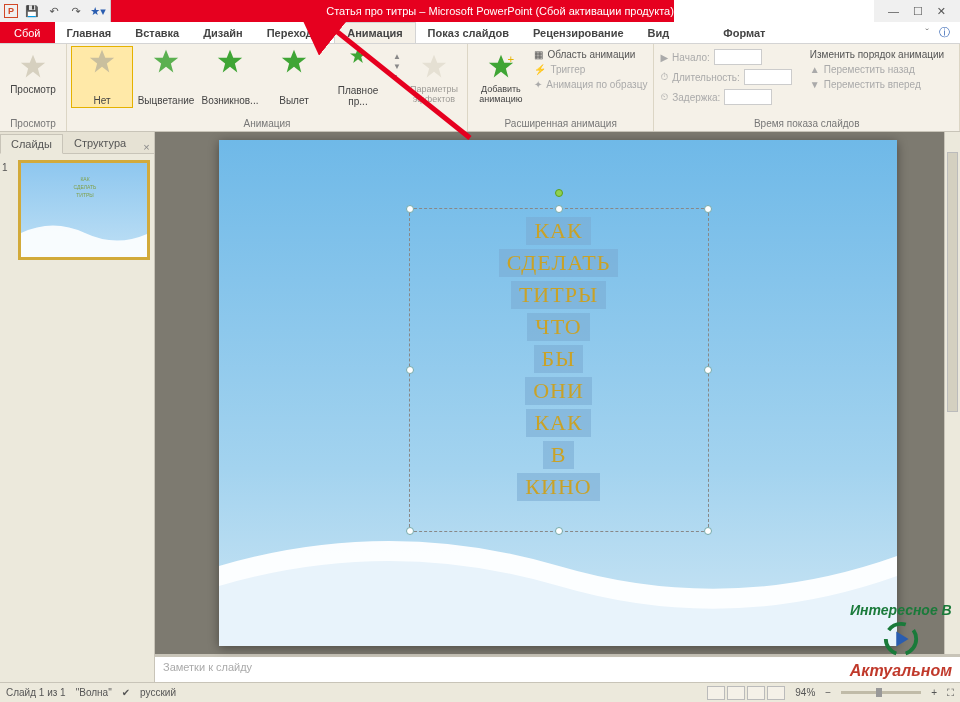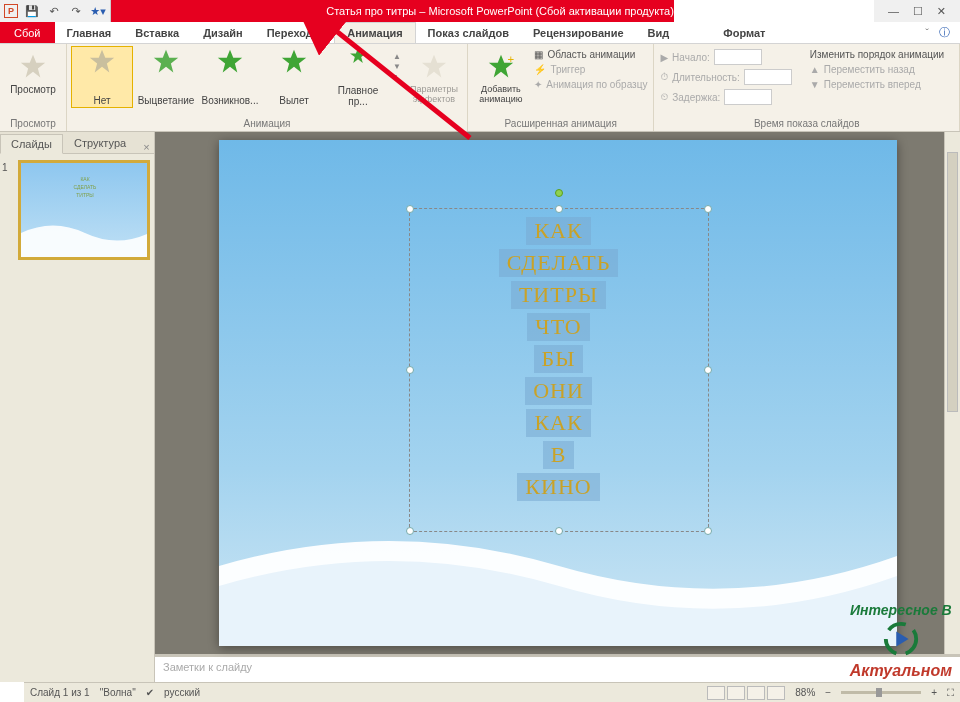--- a/index.html
+++ b/index.html
@@ -56,21 +56,21 @@
 .textbox-sel { position: absolute; left: 190px; top: 68px; width: 300px; border: 1px dashed #888; }
 .handle { position: absolute; width: 8px; height: 8px; background: #fff; border: 1px solid #7aa; border-radius: 50%; }
 .rot-handle { position: absolute; left: 50%; top: -20px; width: 8px; height: 8px; background: #8fd14f; border: 1px solid #5a9e1f; border-radius: 50%; transform: translateX(-50%); }
 .tb-lines { display: flex; flex-direction: column; align-items: center; gap: 4px; padding: 8px 4px 30px 4px; }
 .tb-word { background: rgba(120,170,210,0.55); padding: 1px 8px; font-size: 22px; font-weight: 500; color: #c9a227; letter-spacing: 1px; font-family: Georgia, serif; }
 
 
 .notes-pane { height: 28px; background: #fff; border-top: 3px solid #c8c4b8; padding: 4px 8px; color: #aaa; font-size: 11px; }
 
 
-.statusbar { height: 20px; background: #ece9dc; border-top: 1px solid #c8c4b8; display: flex; align-items: center; font-size: 10px; color: #555; padding: 0 6px; gap: 10px; margin-left: 24px; }
+.statusbar { height: 20px; background: #ece9dc; border-top: 1px solid #c8c4b8; display: flex; align-items: center; font-size: 10px; color: #555; padding: 0 6px; gap: 10px; }
 .statusbar .spacer { flex: 1; }
 .view-btns { display: flex; gap: 2px; }
 .view-btn { width: 18px; height: 14px; border: 1px solid #bbb; background: #f5f1e8; }
 .zoom-slider { width: 80px; height: 3px; background: #c0bba8; position: relative; }
 .zoom-slider::after { content: ""; position: absolute; left: 44%; top: -3px; width: 6px; height: 9px; background: #999; }
 
 
 .red-arrow { position: absolute; top: 18px; left: 120px; pointer-events: none; z-index: 50; }
 
 
@@ -318,21 +318,21 @@
   <span>"Волна"</span>
   <span>✔</span>
   <span>русский</span>
   <div class="spacer"></div>
   <div class="view-btns">
     <div class="view-btn"></div>
     <div class="view-btn"></div>
     <div class="view-btn"></div>
     <div class="view-btn"></div>
   </div>
-  <span>88%</span>
+  <span>94%</span>
   <span>−</span>
   <div class="zoom-slider"></div>
   <span>+</span>
   <span>⛶</span>
 </div>
 
 <svg class="red-arrow" width="360" height="130">
   <defs>
       <marker id="ah" markerWidth="12" markerHeight="12" refX="2" refY="6" orient="auto">
         <path d="M0,0 L12,6 L0,12 Z" fill="#e6001f"></path>

